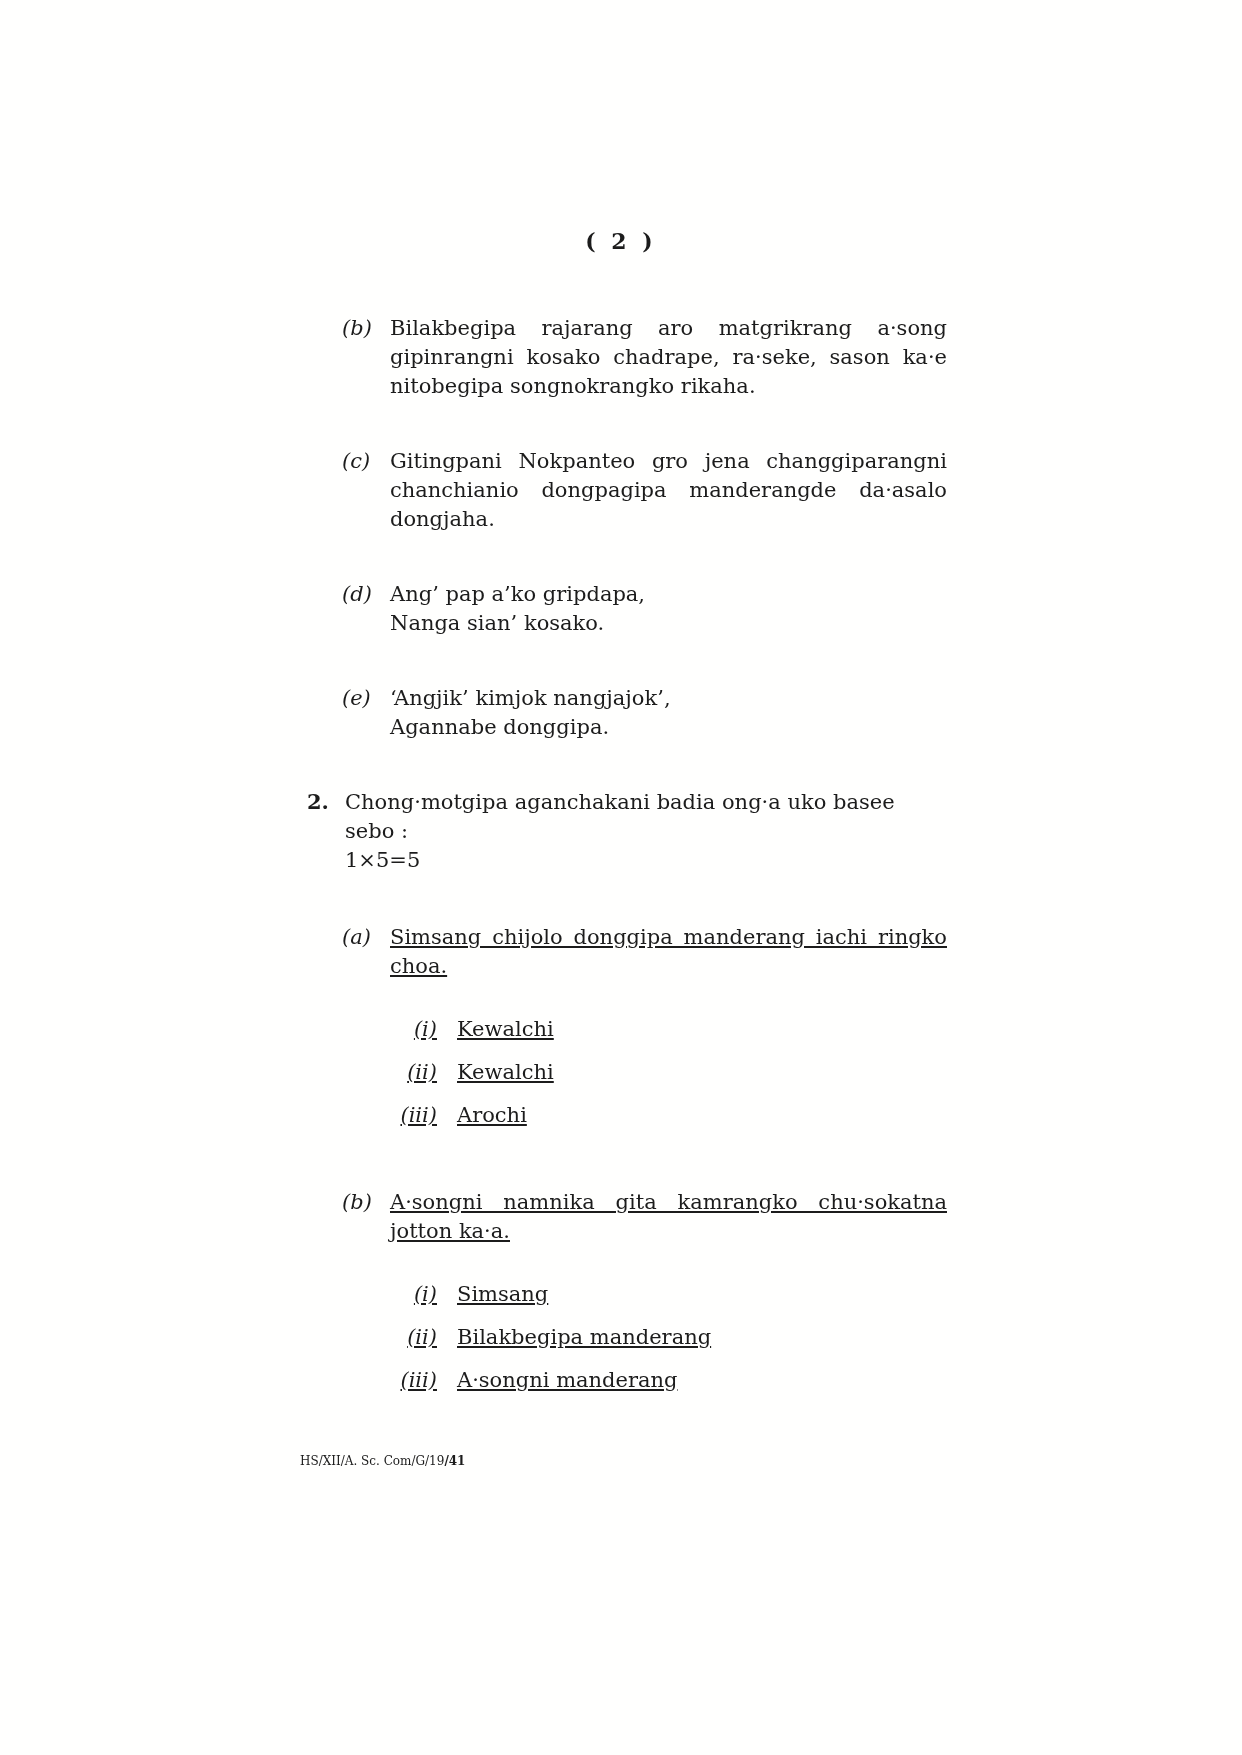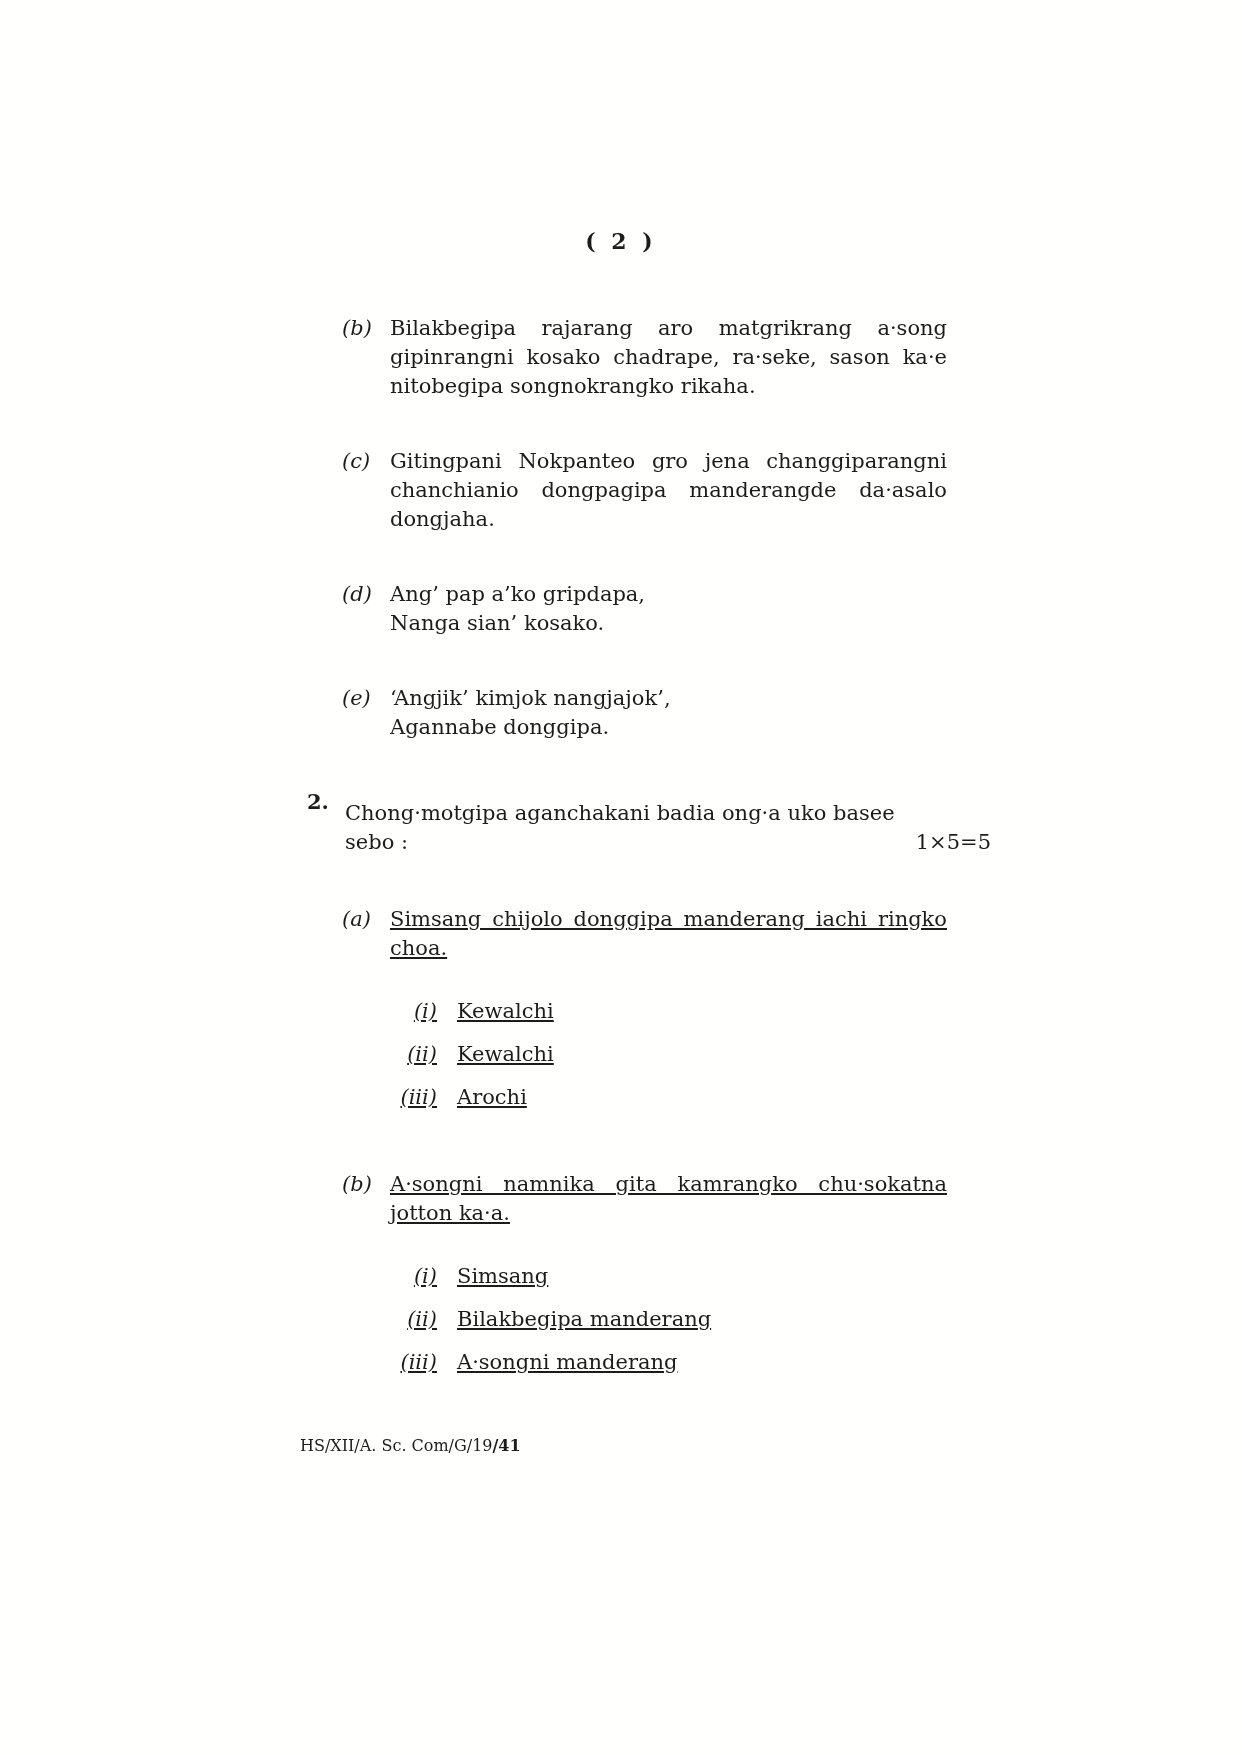--- a/index.html
+++ b/index.html
@@ -53,25 +53,25 @@
     margin-top: 32px;
     margin-bottom: 48px;
   }
   .question .qnum {
     width: 38px;
     flex-shrink: 0;
     font-weight: bold;
   }
   .question .qtext {
     flex: 1;
-    margin-top: 11px;
   }
   .qline2 {
     display: flex;
-    justify-content: space-between;
+    justify-content: center;
+    flex-direction: column;
   }
   .qline2 .marks {
     margin-right: -44px;
   }
   .part {
     display: flex;
     margin-left: 35px;
     margin-bottom: 44px;
   }
   .part .label {
@@ -94,21 +94,21 @@
     width: 47px;
     flex-shrink: 0;
     text-align: right;
     font-style: italic;
     padding-right: 20px;
     box-sizing: content-box;
   }
   .footer {
     margin-left: 300px;
     margin-top: 18px;
-    font-size: 16px;
+    font-size: 12px;
   }
   .footer b {
     font-weight: bold;
   }
 </style>
 </head>
 <body>
 
 <div class="page">
 

